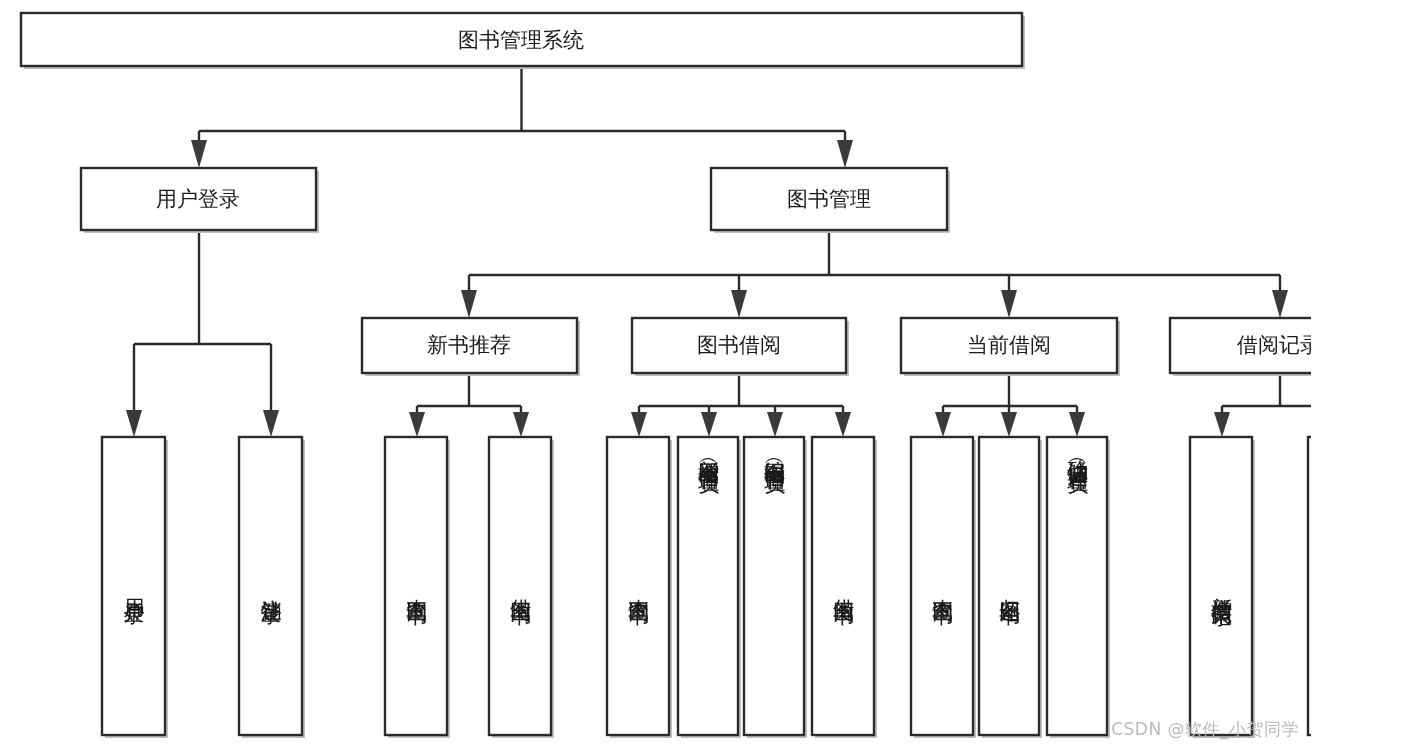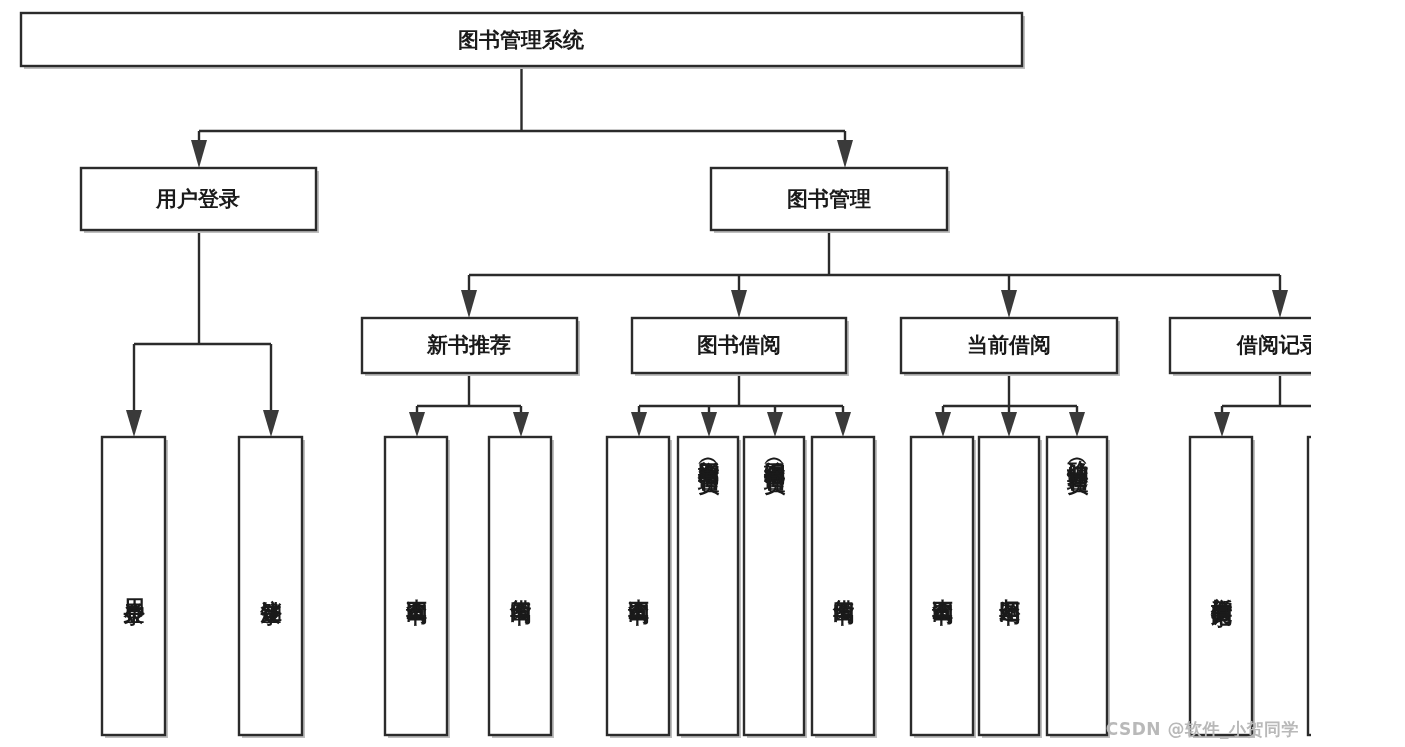--- a/index.html
+++ b/index.html
@@ -10,21 +10,20 @@
   }
   body {
     font-family: "DejaVu Sans", "Liberation Sans", sans-serif;
   }
   #diagram-root {
     position: relative;
     width: 1311px;
     height: 747px;
     background: #ffffff;
     overflow: hidden;
-    font-weight: bold;
   }
   svg#tree-svg {
     position: absolute;
     left: 0;
     top: 0;
     width: 1405px;
     height: 747px;
   }
   .node-box {
     fill: #ffffff;

